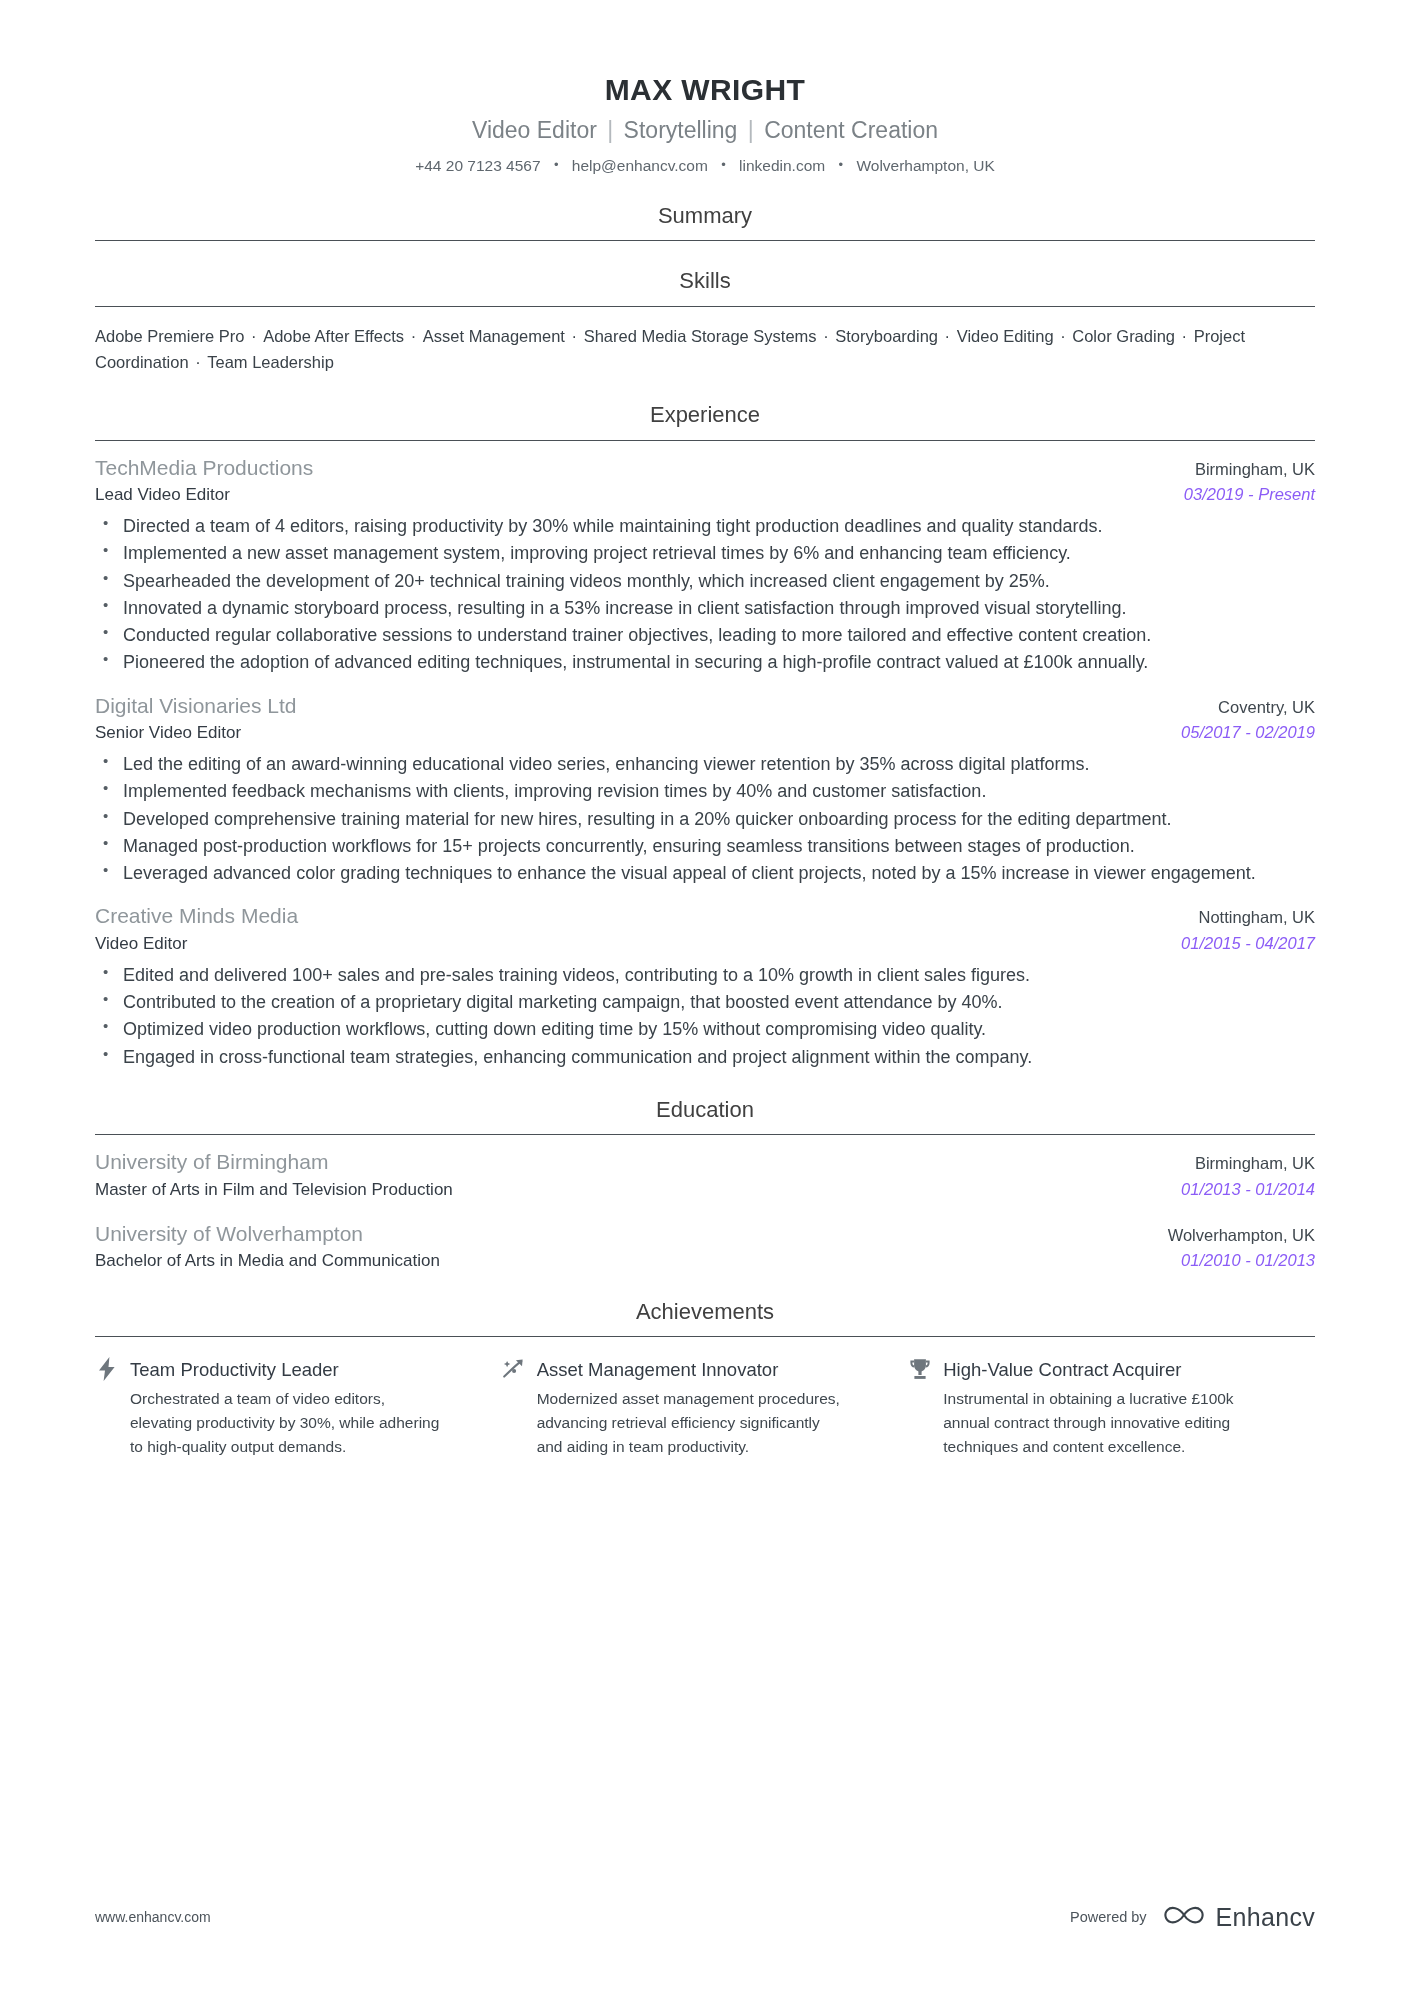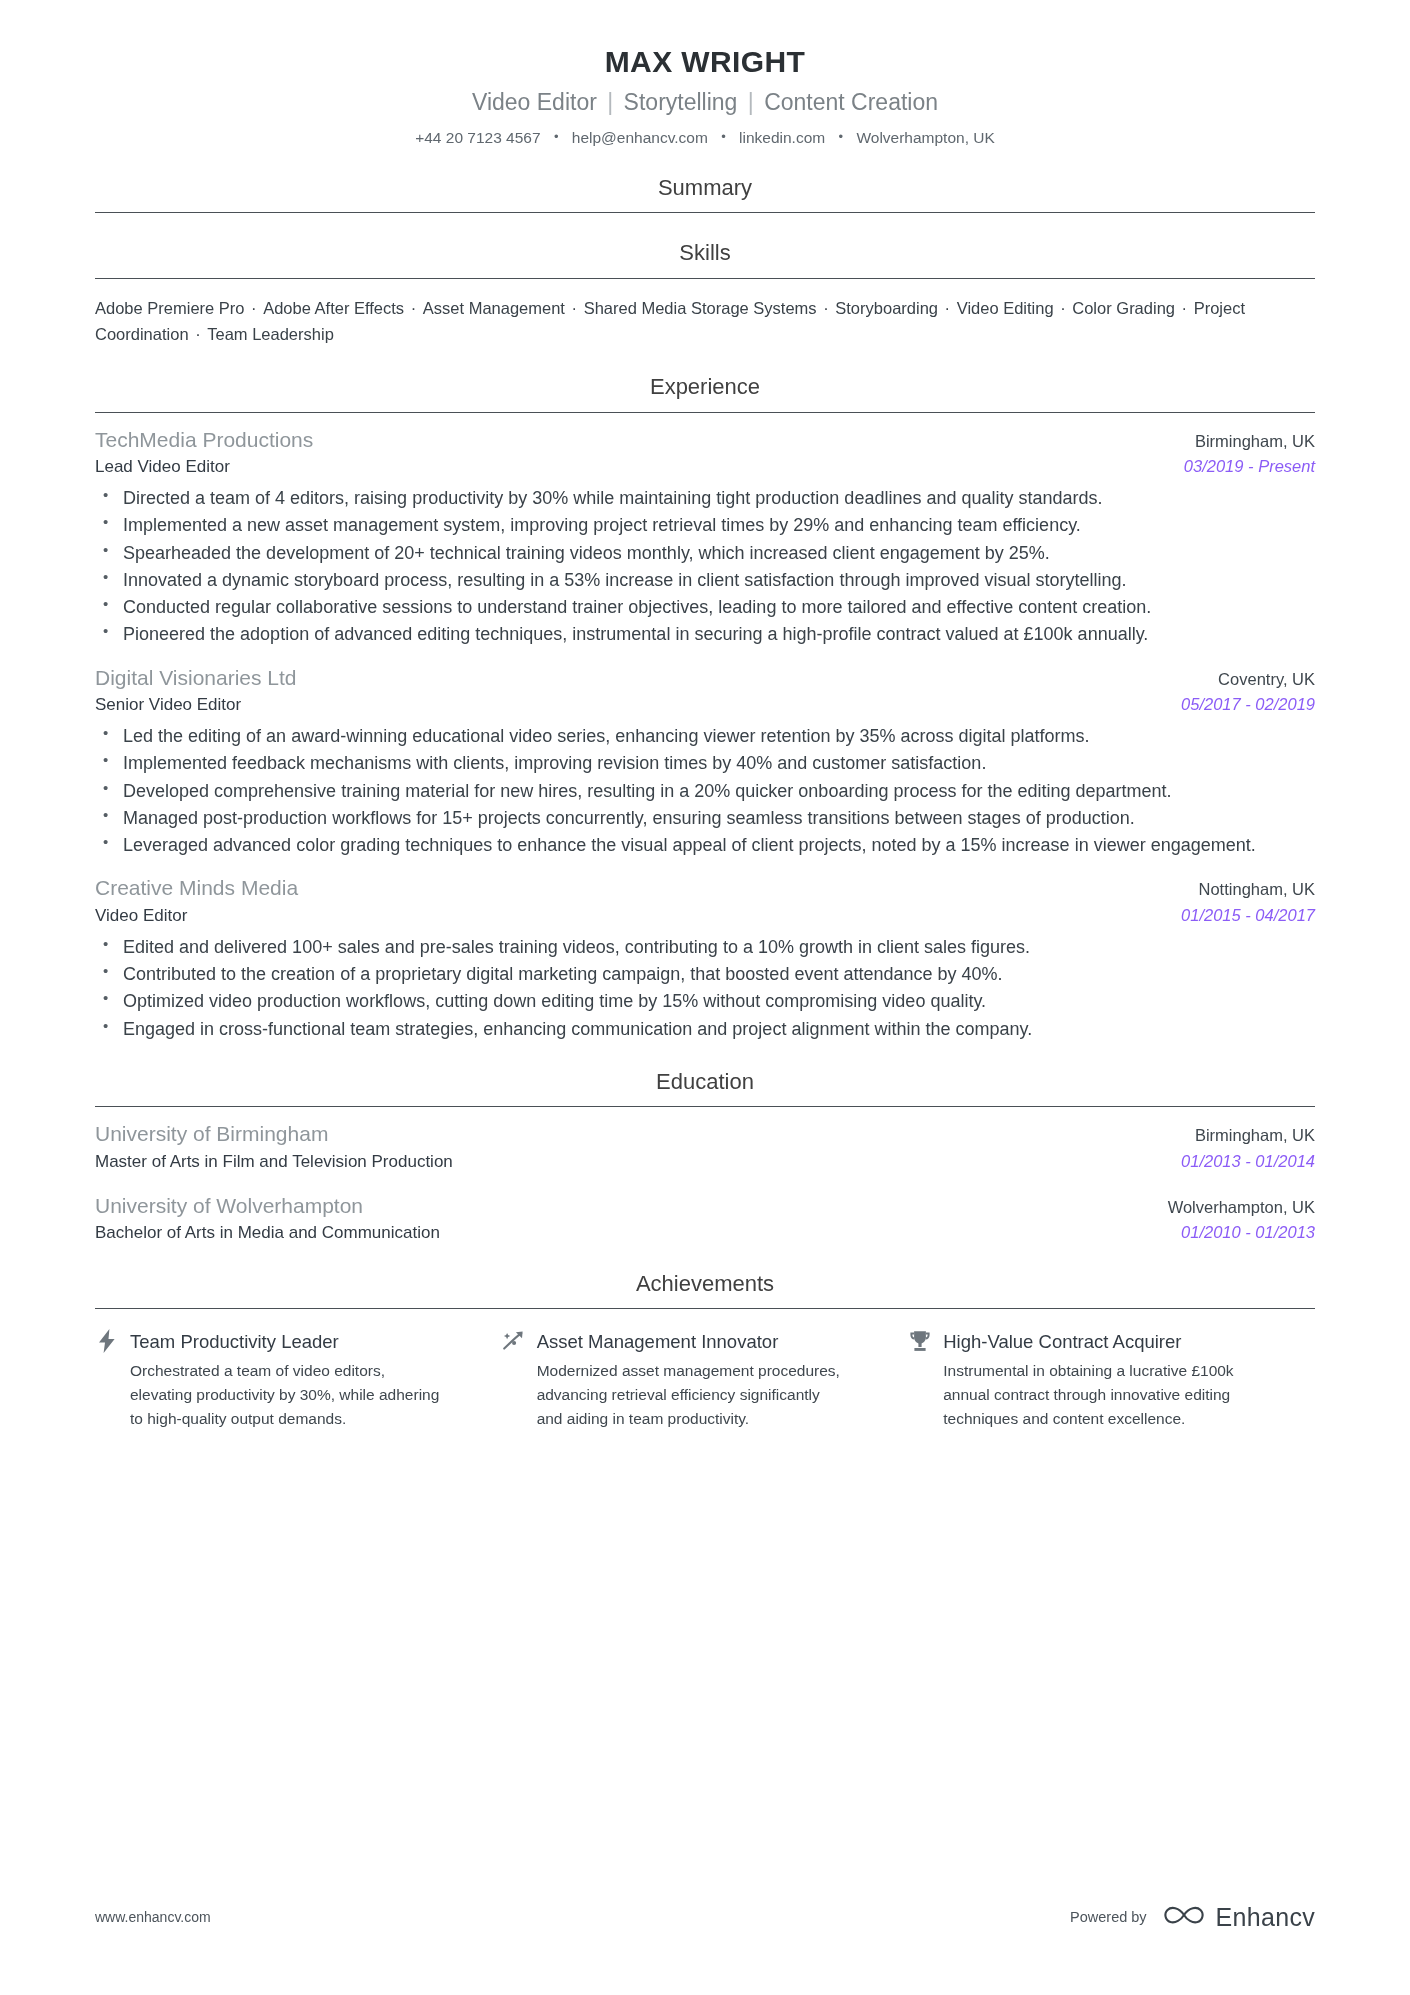--- a/index.html
+++ b/index.html
@@ -18,21 +18,21 @@
     position: relative;
     width: 1410px;
     height: 1995px;
     box-sizing: border-box;
     padding: 0 95px;
     background: #fff;
     overflow: hidden;
   }
 
   
-  .header { padding-top: 45px; text-align: center; }
+  .header { padding-top: 73px; text-align: center; }
   .full-name {
     font-size: 30px;
     font-weight: bold;
     letter-spacing: 0.4px;
     color: #2b3034;
     margin: 0 0 10px 0;
     line-height: 1.1;
   }
   .headline {
     font-size: 23px;
@@ -273,21 +273,21 @@
           <div class="entry-head">
             <span class="entry-org">TechMedia Productions</span>
             <span class="entry-loc">Birmingham, UK</span>
           </div>
           <div class="entry-sub">
             <span class="entry-role">Lead Video Editor</span>
             <span class="entry-dates">03/2019 - Present</span>
           </div>
           <ul class="bullets">
             <li>Directed a team of 4 editors, raising productivity by 30% while maintaining tight production deadlines and quality standards.</li>
-            <li>Implemented a new asset management system, improving project retrieval times by 29% and enhancing team efficiency.</li>
+            <li>Implemented a new asset management system, improving project retrieval times by 6% and enhancing team efficiency.</li>
             <li>Spearheaded the development of 20+ technical training videos monthly, which increased client engagement by 25%.</li>
             <li>Innovated a dynamic storyboard process, resulting in a 53% increase in client satisfaction through improved visual storytelling.</li>
             <li>Conducted regular collaborative sessions to understand trainer objectives, leading to more tailored and effective content creation.</li>
             <li>Pioneered the adoption of advanced editing techniques, instrumental in securing a high-profile contract valued at £100k annually.</li>
           </ul>
         </div>
         <div class="entry">
           <div class="entry-head">
             <span class="entry-org">Digital Visionaries Ltd</span>
             <span class="entry-loc">Coventry, UK</span>

